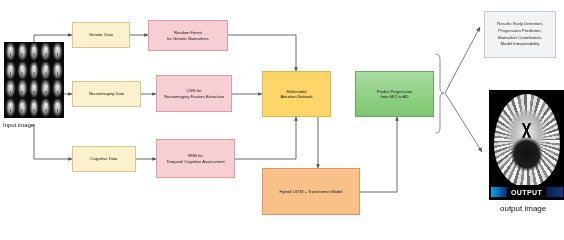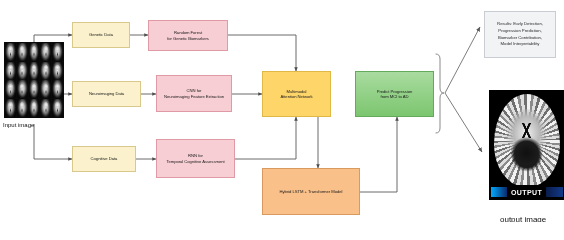--- a/index.html
+++ b/index.html
@@ -149,21 +149,20 @@
     color: #ffffff;
     font-size: 7px;
     font-weight: bold;
     letter-spacing: 0.4px;
   }
   .caption-out {
     position: absolute;
     font-size: 8px;
     color: #111;
     white-space: nowrap;
-    margin-top: 11px;
   }
 
   svg#wires {
     position: absolute;
     left: 0; top: 0;
     width: 564px; height: 222px;
     pointer-events: none;
   }
 </style>
 </head>

